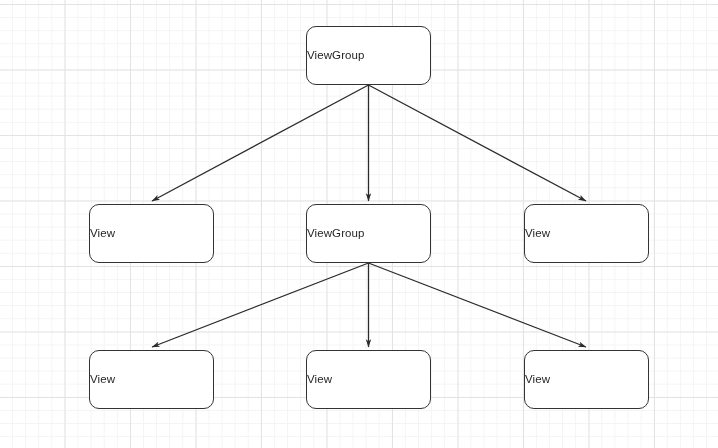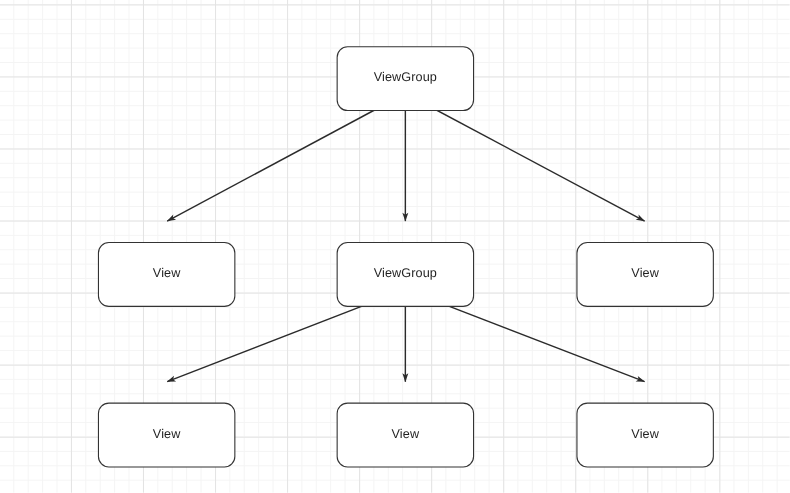--- a/index.html
+++ b/index.html
@@ -36,22 +36,20 @@
     pointer-events: none;
   }
   .node {
     position: absolute;
     box-sizing: border-box;
     background: #ffffff;
     border: 1.4px solid #333333;
     border-radius: 10px;
     display: flex;
     align-items: center;
-    justify-content: center;
-    margin-top: 16px;
   }
   .node-label {
     font-family: "Liberation Sans", "DejaVu Sans", sans-serif;
     font-size: 11.5px;
     line-height: 1;
     color: #1f1f1f;
     letter-spacing: 0.1px;
     white-space: nowrap;
     user-select: none;
   }

